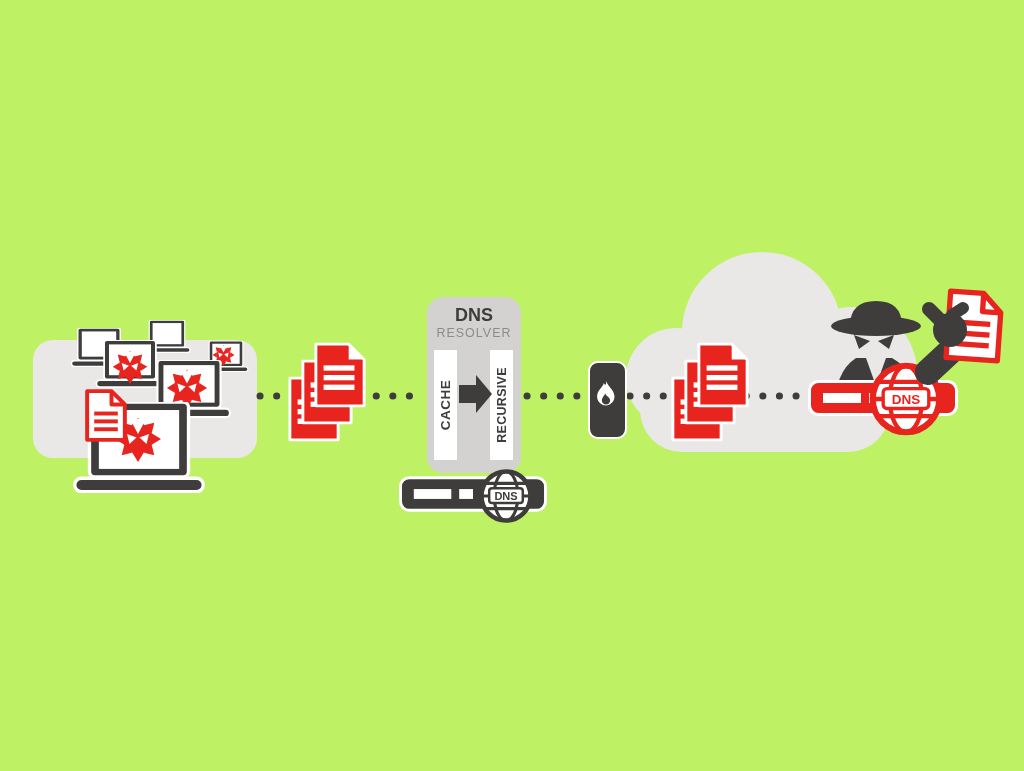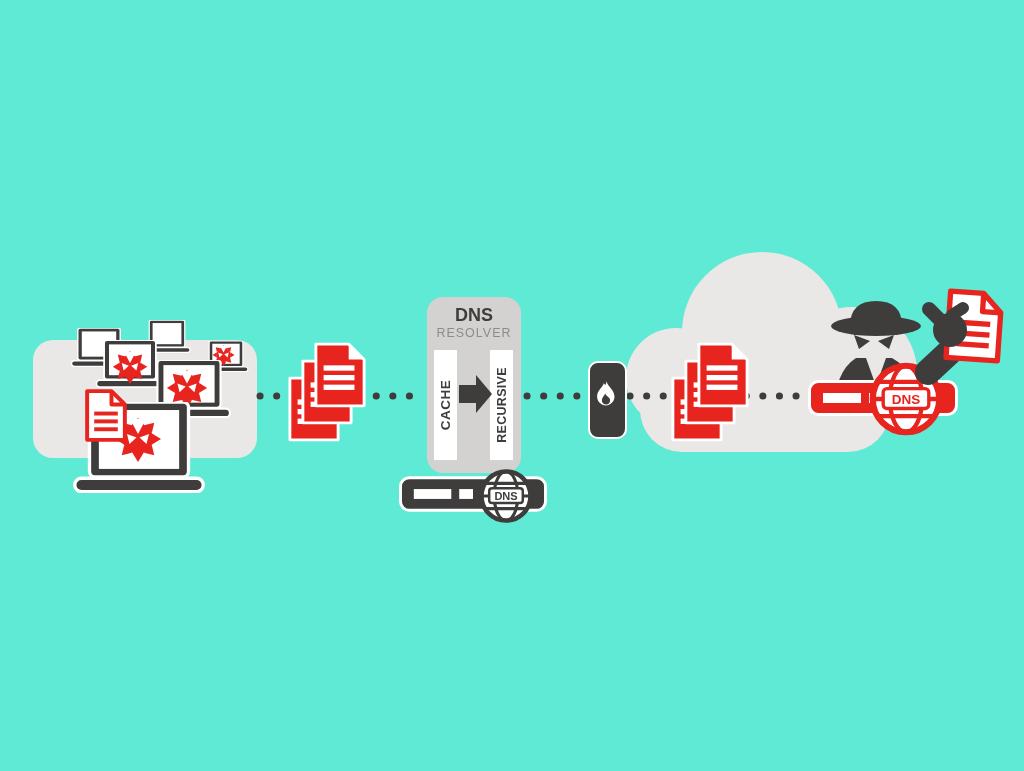--- a/index.html
+++ b/index.html
@@ -1,16 +1,16 @@
 <!DOCTYPE html>
 <html><head>
 <meta charset="utf-8">
 <style>
   html,body{margin:0;padding:0;background:#f7f6f5;}
-  .stage{position:relative;width:1024px;height:771px;background:#5eead4;overflow:hidden;
+  .stage{position:relative;width:1024px;height:771px;background:#bef264;overflow:hidden;
          font-family:"Liberation Sans",sans-serif;}
   .stage svg.scene{position:absolute;left:0;top:0;}
   text{font-family:"Liberation Sans",sans-serif;}
 </style>
 </head>
 <body>
 
 <div class="stage">
 <svg class="scene" width="1024" height="771" viewBox="0 0 1024 771">
 

